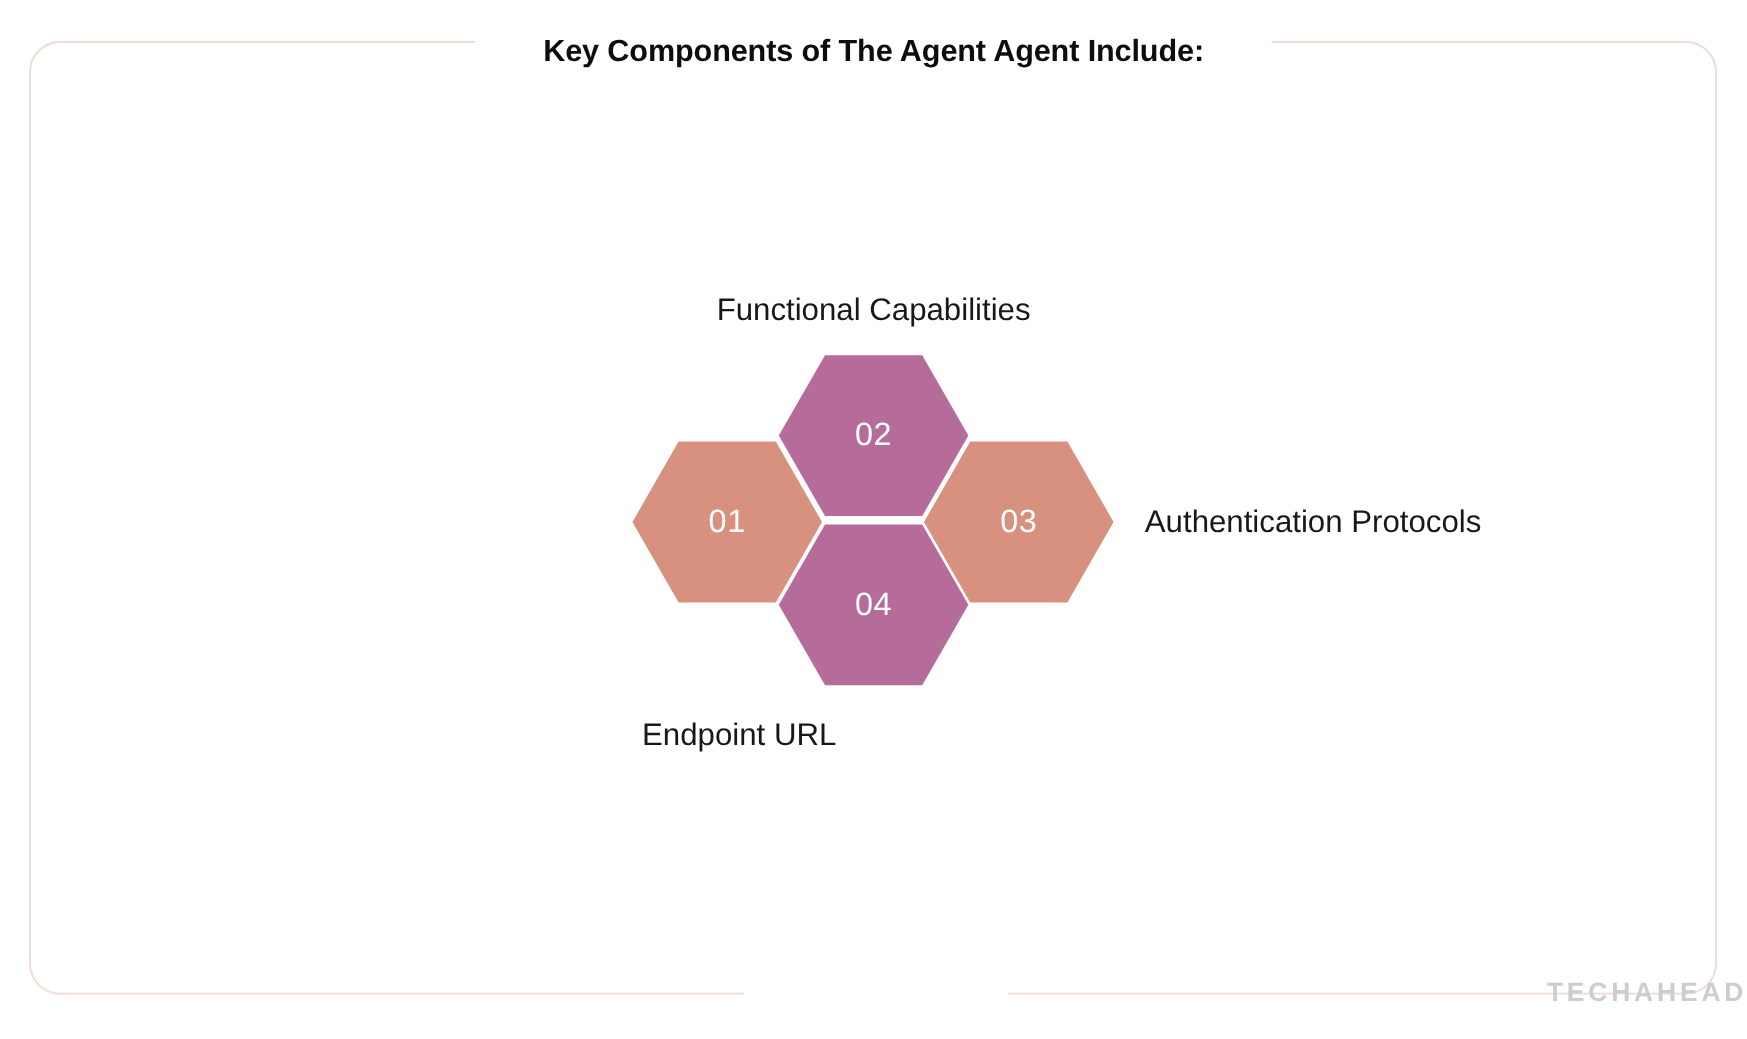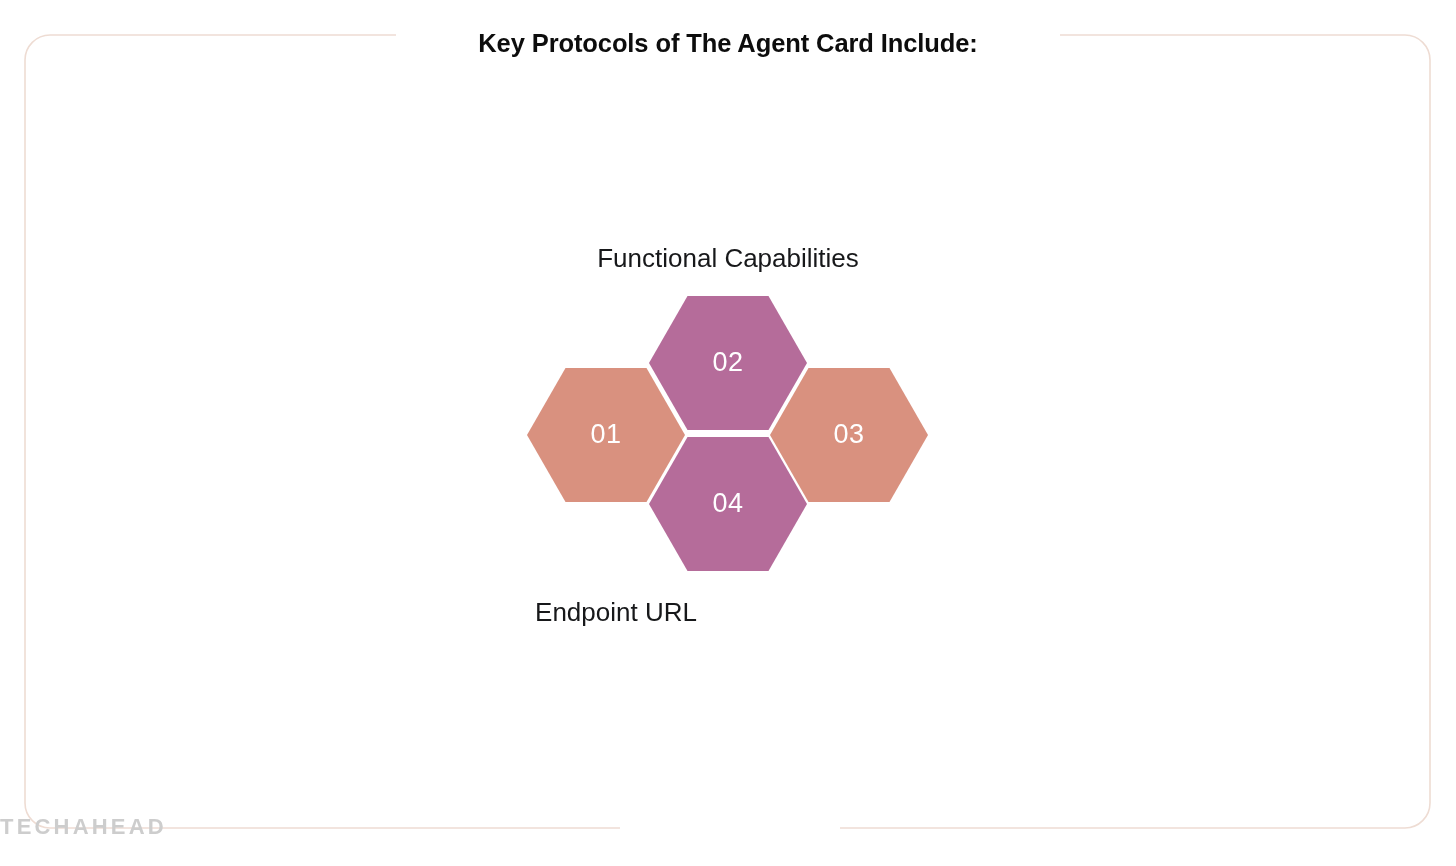--- a/index.html
+++ b/index.html
@@ -93,38 +93,38 @@
     top: 595px;
     text-align: center;
   }
 
   
   .footer-mark {
     position: absolute;
     left: 0;
     width: 1456px;
     top: 814px;
-    text-align: left;
+    text-align: right;
     font-size: 22px;
     font-weight: bold;
     letter-spacing: 3.2px;
     color: #cdcdcd;
   }
 </style>
 </head>
 <body>
 
 <svg class="frame-svg" viewBox="0 0 1456 866">
 
   <path d="M 396 35 L 50 35 A 25 25 0 0 0 25 60 L 25 803 A 25 25 0 0 0 50 828 L 620 828" fill="none" stroke="#EEDCD3" stroke-width="1.6"></path>
 
   <path d="M 1060 35 L 1405 35 A 25 25 0 0 1 1430 60 L 1430 803 A 25 25 0 0 1 1405 828 L 840 828" fill="none" stroke="#EEDCD3" stroke-width="1.6"></path>
 </svg>
 
-<div class="title">Key Protocols of The Agent Card Include:</div>
+<div class="title">Key Components of The Agent Agent Include:</div>
 
 <div class="stage">
   <svg class="hex-svg" viewBox="0 0 450 320">
 
     <g>
       <polygon points="22,160 60.5,93 141.5,93 180,160 141.5,227 60.5,227" fill="#D9917F"></polygon>
       <text class="hex-num" x="101" y="161">01</text>
     </g>
 
     <g>
@@ -137,16 +137,17 @@
       <text class="hex-num" x="344" y="161">03</text>
     </g>
 
     <g>
       <polygon points="144,229 182.5,162 263.5,162 302,229 263.5,296 182.5,296" fill="#B56C9A"></polygon>
       <text class="hex-num" x="223" y="230">04</text>
     </g>
   </svg>
 
   <div class="label label-top">Functional Capabilities</div>
+  <div class="label label-right">Authentication Protocols</div>
   <div class="label label-bottom">Endpoint URL</div>
 </div>
 
 <div class="footer-mark">TECHAHEAD</div>
 
 </body></html>

